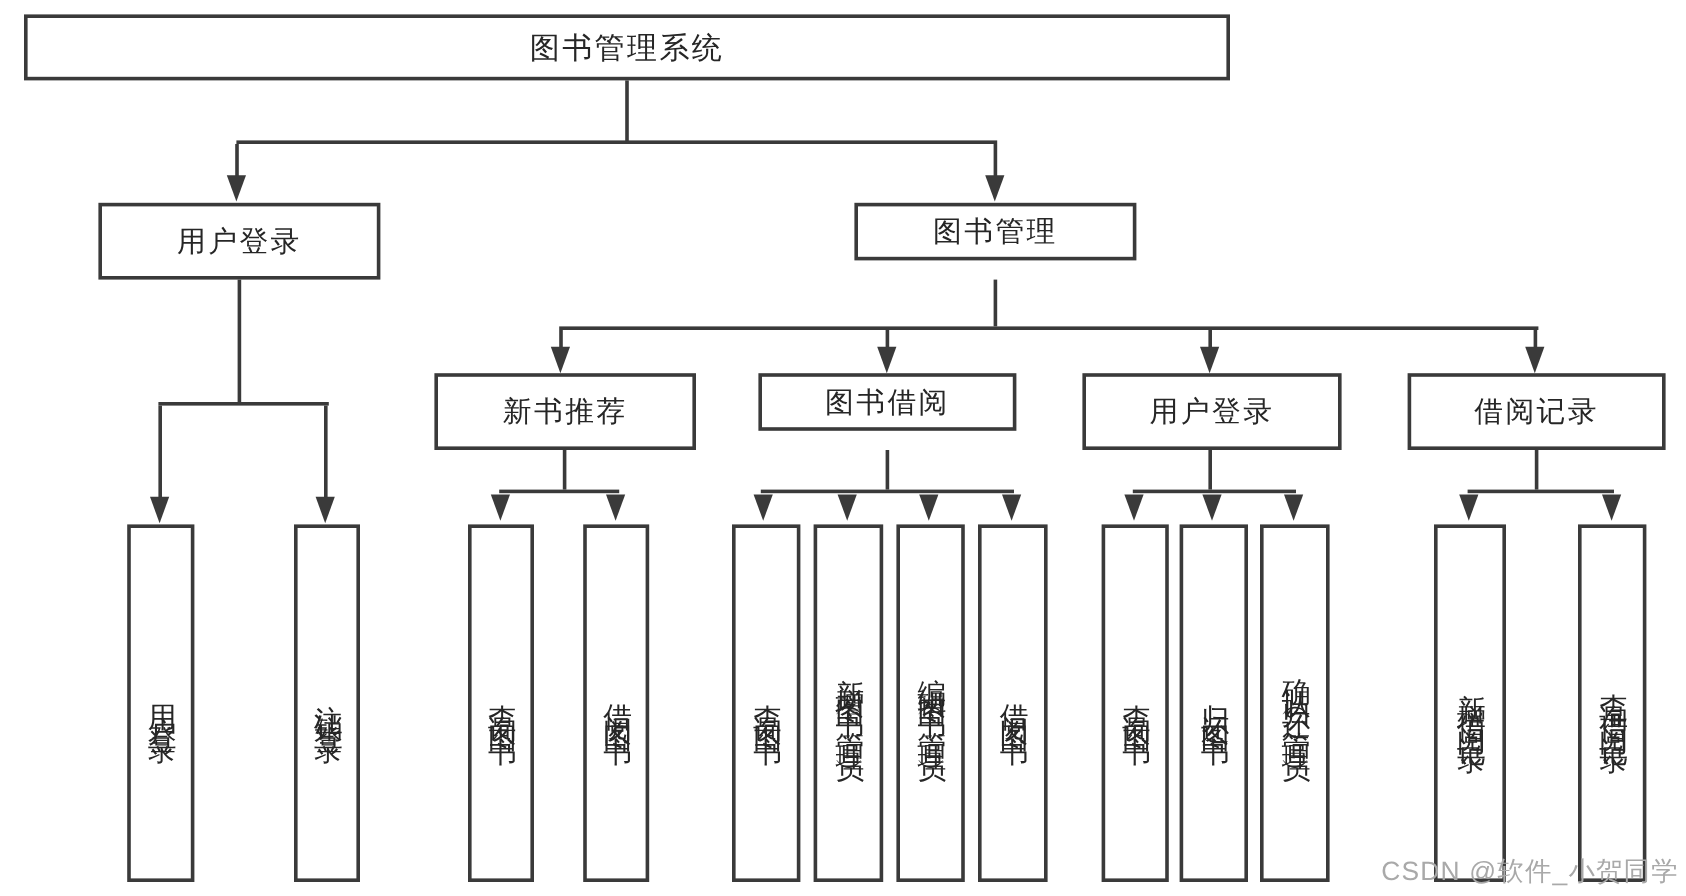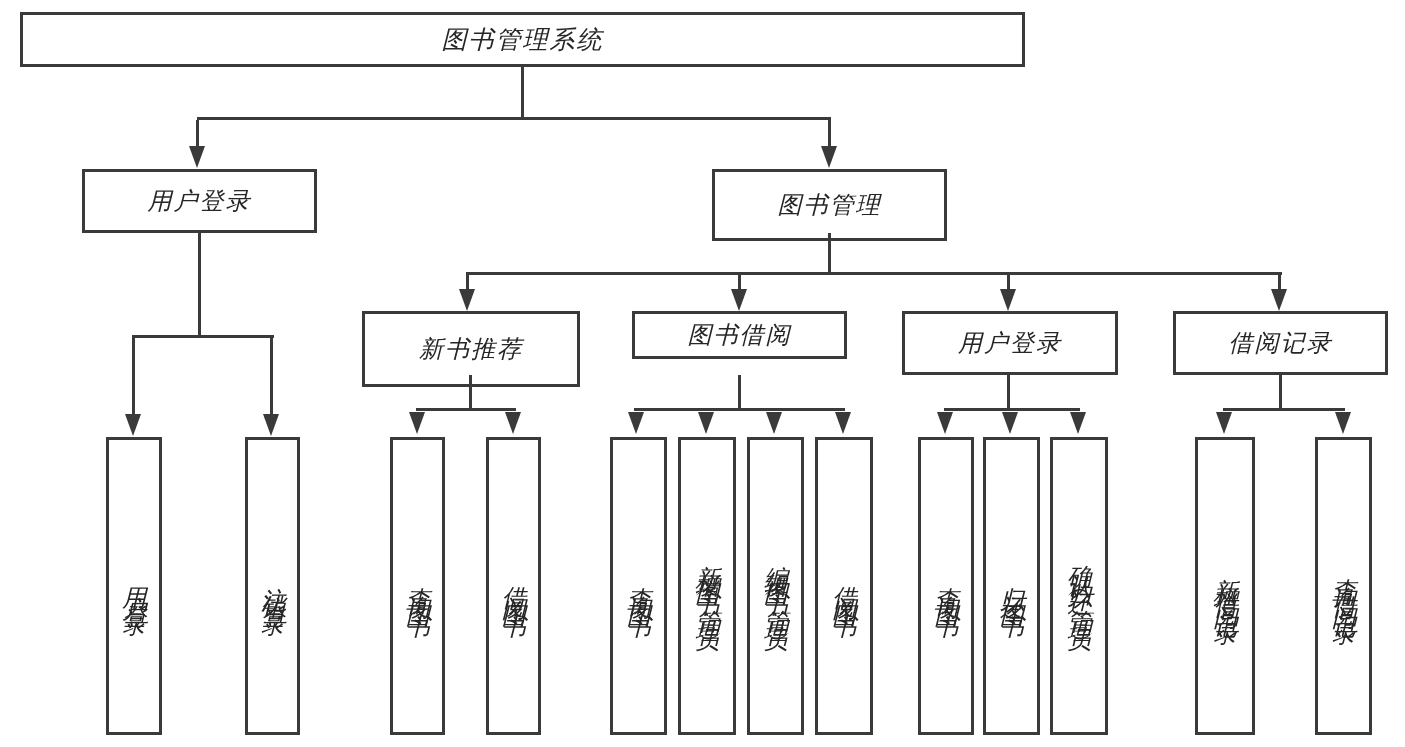--- a/index.html
+++ b/index.html
@@ -6,21 +6,20 @@
     --line:#3a3a3a;
     --text:#262626;
     --wm:#a9a9a9;
     --bg:#ffffff;
   }
   html,body{margin:0;padding:0;background:var(--bg);}
   .canvas{
     position:relative;width:1405px;height:747px;background:var(--bg);
     font-family:"Liberation Sans","DejaVu Sans",sans-serif;
     overflow:hidden;
-    font-style:italic;
   }
   .node{
     position:absolute;box-sizing:border-box;background:var(--bg);
     border:3px solid var(--line);
     display:flex;align-items:center;justify-content:center;
     color:var(--text);
   }
   .node.h{font-size:24px;letter-spacing:2px;white-space:nowrap;}
   .node.big{font-size:25px;}
   .vtext{
@@ -49,41 +48,41 @@
   <div class="node h big" style="left:20px;top:12px;width:1005px;height:55px">图书管理系统</div>
 
   <div class="line" style="left:521px;top:67px;width:3px;height:52px"></div>
   <div class="line" style="left:197px;top:117px;width:634px;height:3px"></div>
   <div class="line" style="left:196px;top:120px;width:3px;height:30px"></div>
   <div class="line" style="left:828px;top:120px;width:3px;height:30px"></div>
   <div class="arrow" style="left:189px;top:146px"></div>
   <div class="arrow" style="left:821px;top:146px"></div>
 
   <div class="node h" style="left:82px;top:169px;width:235px;height:64px">用户登录</div>
-  <div class="node h" style="left:712px;top:169px;width:235px;height:72px">图书管理</div>
+  <div class="node h" style="left:712px;top:169px;width:235px;height:48px">图书管理</div>
 
   <div class="line" style="left:198px;top:233px;width:3px;height:102px"></div>
   <div class="line" style="left:132px;top:335px;width:142px;height:3px"></div>
   <div class="line" style="left:132px;top:338px;width:3px;height:77px"></div>
   <div class="line" style="left:270px;top:338px;width:3px;height:77px"></div>
   <div class="arrow" style="left:125px;top:414px"></div>
   <div class="arrow" style="left:263px;top:414px"></div>
 
   <div class="line" style="left:828px;top:233px;width:3px;height:39px"></div>
   <div class="line" style="left:466px;top:272px;width:816px;height:3px"></div>
   <div class="line" style="left:466px;top:275px;width:3px;height:16px"></div>
   <div class="line" style="left:738px;top:275px;width:3px;height:16px"></div>
   <div class="line" style="left:1007px;top:275px;width:3px;height:16px"></div>
   <div class="line" style="left:1278px;top:275px;width:3px;height:16px"></div>
   <div class="arrow" style="left:459px;top:289px"></div>
   <div class="arrow" style="left:731px;top:289px"></div>
   <div class="arrow" style="left:1000px;top:289px"></div>
   <div class="arrow" style="left:1271px;top:289px"></div>
 
-  <div class="node h" style="left:362px;top:311px;width:218px;height:76px">新书推荐</div>
+  <div class="node h" style="left:362px;top:311px;width:218px;height:64px">新书推荐</div>
   <div class="node h" style="left:632px;top:311px;width:215px;height:48px">图书借阅</div>
   <div class="node h" style="left:902px;top:311px;width:216px;height:64px">用户登录</div>
   <div class="node h" style="left:1173px;top:311px;width:215px;height:64px">借阅记录</div>
 
   <div class="line" style="left:469px;top:375px;width:3px;height:33px"></div>
   <div class="line" style="left:416px;top:408px;width:100px;height:3px"></div>
   <div class="arrow" style="left:409px;top:412px"></div>
   <div class="arrow" style="left:505px;top:412px"></div>
 
   <div class="line" style="left:738px;top:375px;width:3px;height:33px"></div>
@@ -141,14 +140,15 @@
     <span class="vtext">确认归还（管理员）</span>
   </div>
 
   <div class="node" style="left:1195px;top:437px;width:60px;height:298px">
     <span class="vtext">新增借阅记录</span>
   </div>
   <div class="node" style="left:1315px;top:437px;width:57px;height:298px">
     <span class="vtext">查询借阅记录</span>
   </div>
 
+  <div class="watermark">CSDN @软件_小贺同学</div>
 
 </div>
 
 </body></html>

